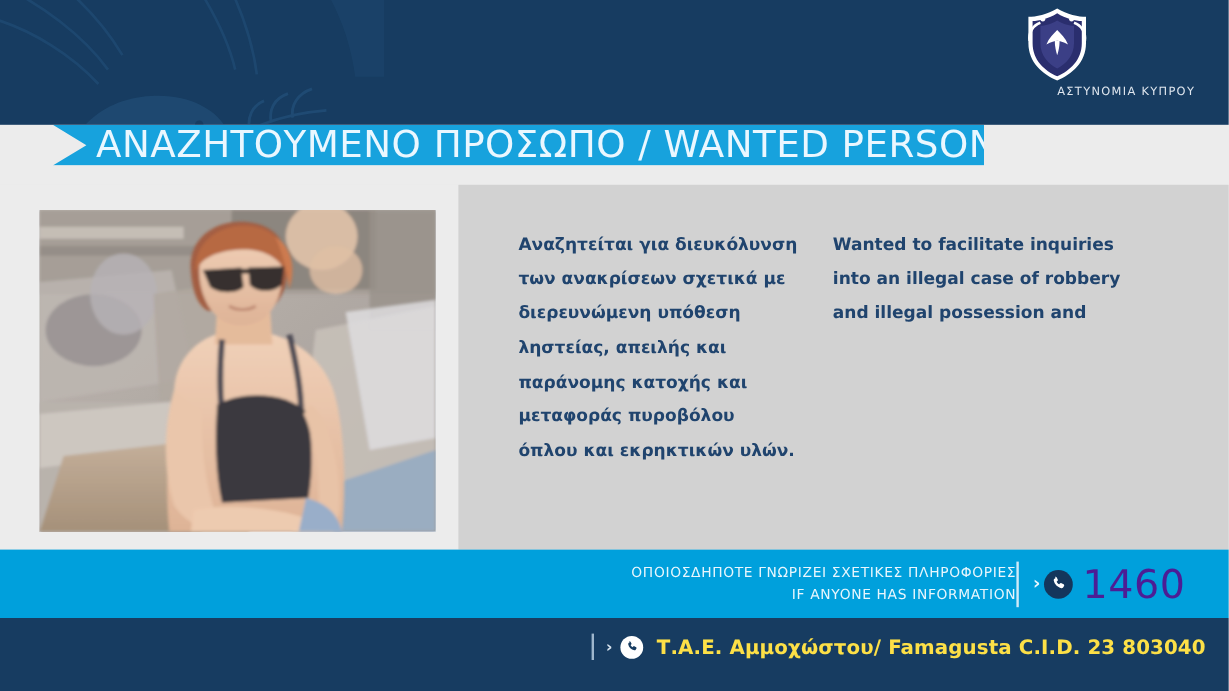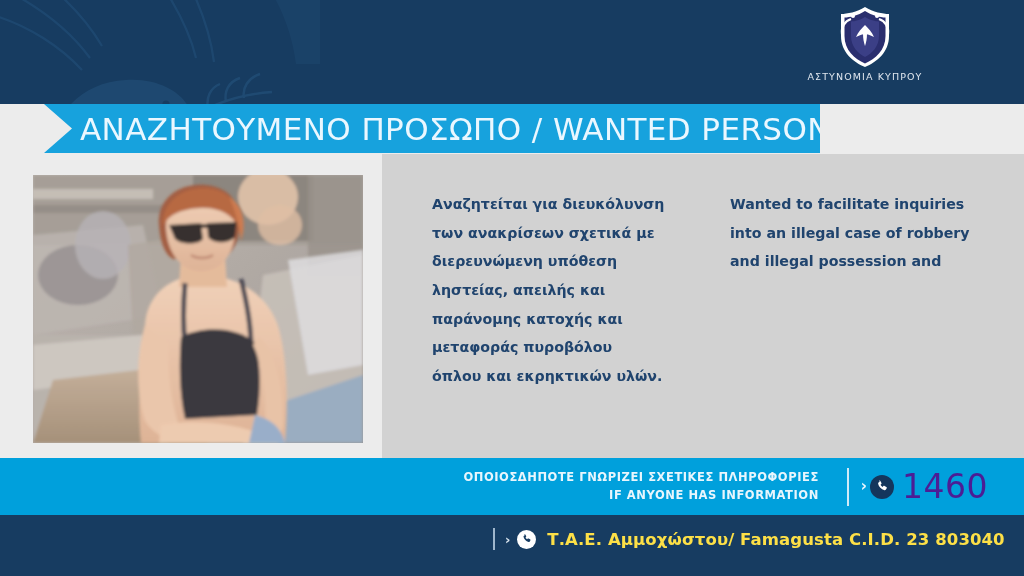--- a/index.html
+++ b/index.html
@@ -23,40 +23,40 @@
   }
   .header .dove-watermark{
     position:absolute;left:-10px;top:-46px;
     width:330px;height:230px;
     opacity:.35;
   }
   .header .dove-watermark svg{display:block;width:100%;height:100%;}
 
   
   .force-block{
-    position:absolute;right:44px;top:6px;
-    width:230px;text-align:center;
+    position:absolute;right:28px;top:6px;
+    width:230px;text-align:right;
   }
   .shield{
     width:56px;height:62px;margin:0 auto;
     display:block;
   }
   .force-name{
     margin-top:3px;
     color:#dfe6ee;
     font-size:9.5px;
     letter-spacing:1.1px;
     font-weight:400;
     white-space:nowrap;
   }
 
   
   .banner{
     position:absolute;left:44px;top:104px;
-    width:776px;height:49px;
+    width:776px;height:34px;
     background:#17a2dd;
     display:flex;align-items:center;
     clip-path:polygon(0 0, 100% 0, 100% 100%, 0 100%, 28px 50%);
   }
   .banner-title{
     margin-left:36px;
     color:#eaf7ff;
     font-size:31px;
     font-weight:400;
     letter-spacing:.4px;
@@ -79,21 +79,21 @@
     width:330px;height:268px;
     background:#cfd4dc;
     overflow:hidden;
   }
   .photo-frame svg{display:block;width:100%;height:100%;}
 
   
   .text-cols{
     position:absolute;left:432px;top:190px;
     width:560px;
-    display:flex;gap:36px;
+    display:flex;
   }
   .col{width:262px;}
   .col p{
     margin:0;
     color:#20446e;
     font-size:14.2px;
     font-weight:bold;
     line-height:2.02;
   }
   .col.en p{line-height:2.02;}
@@ -103,22 +103,21 @@
     position:absolute;left:0;top:458px;width:1024px;height:57px;
     background:#00a0dc;
   }
   .cta-inner{
     position:absolute;right:36px;top:0;height:57px;
     display:flex;align-items:center;
   }
   .cta-lines{
     text-align:right;color:#e8f6fd;
     font-size:11.5px;letter-spacing:.55px;line-height:1.55;
-    padding-right:28px;
-    font-weight:bold;
+    padding-right:0;
   }
   .cta-divider{
     width:2px;height:38px;background:#cfeaf8;margin-right:12px;
   }
   .chev{
     color:#eaf7ff;font-size:15px;font-weight:bold;margin-right:3px;
     line-height:1;
   }
   .phone-circle{
     width:24px;height:24px;border-radius:50%;

